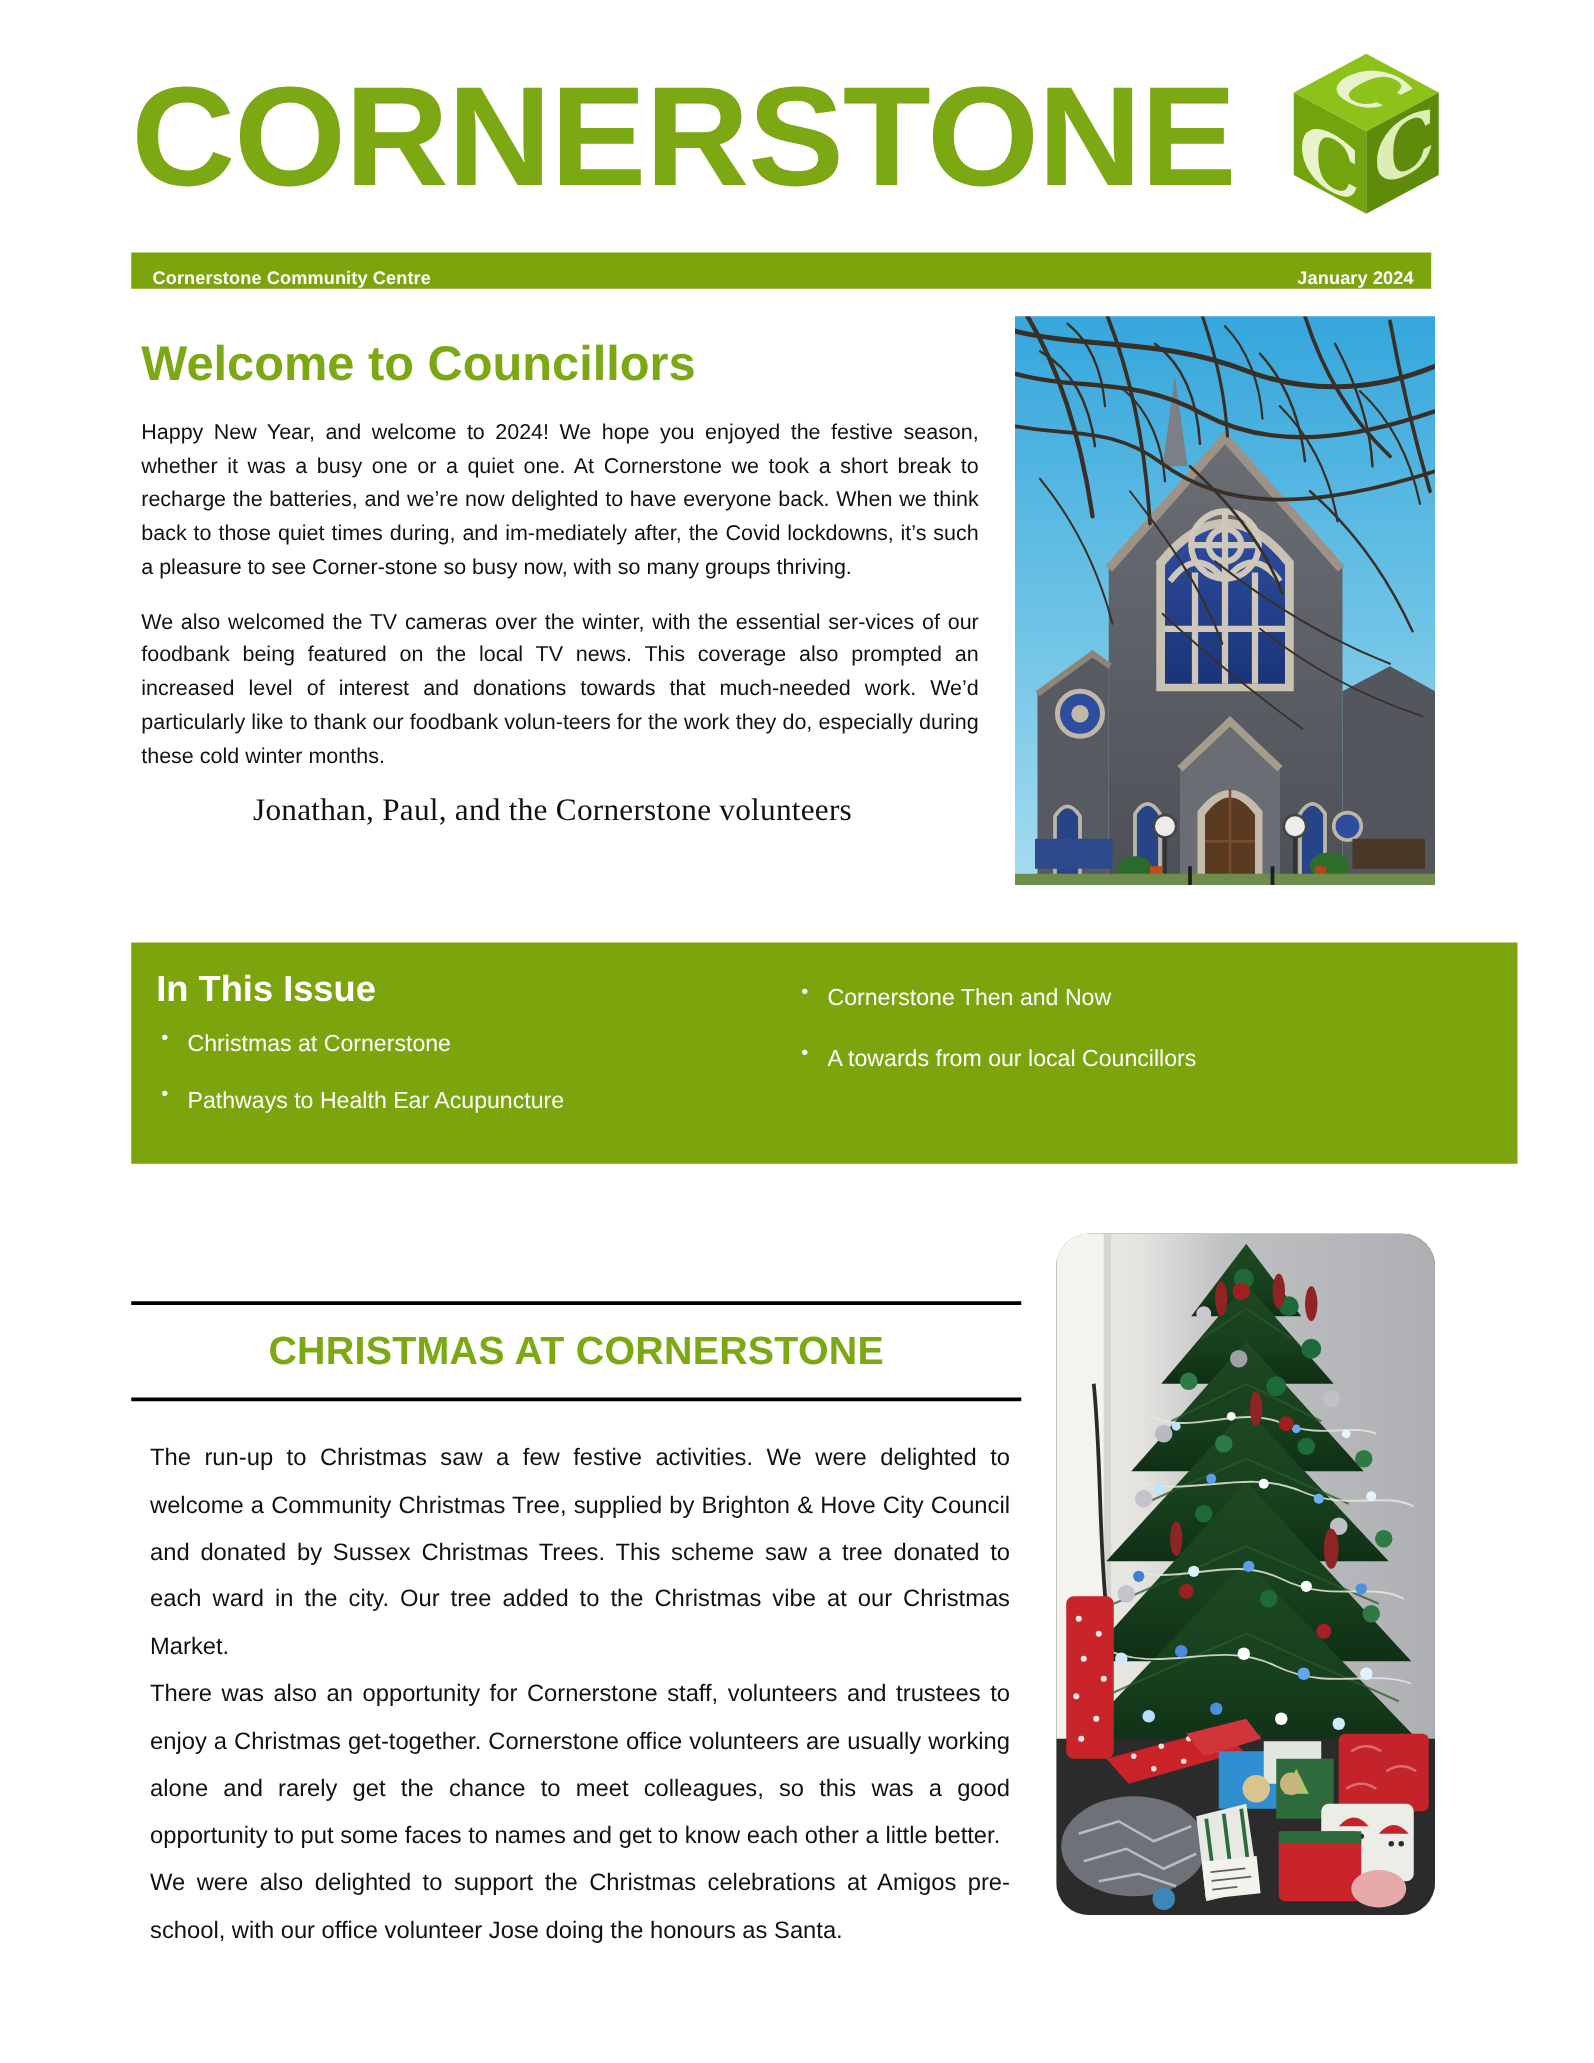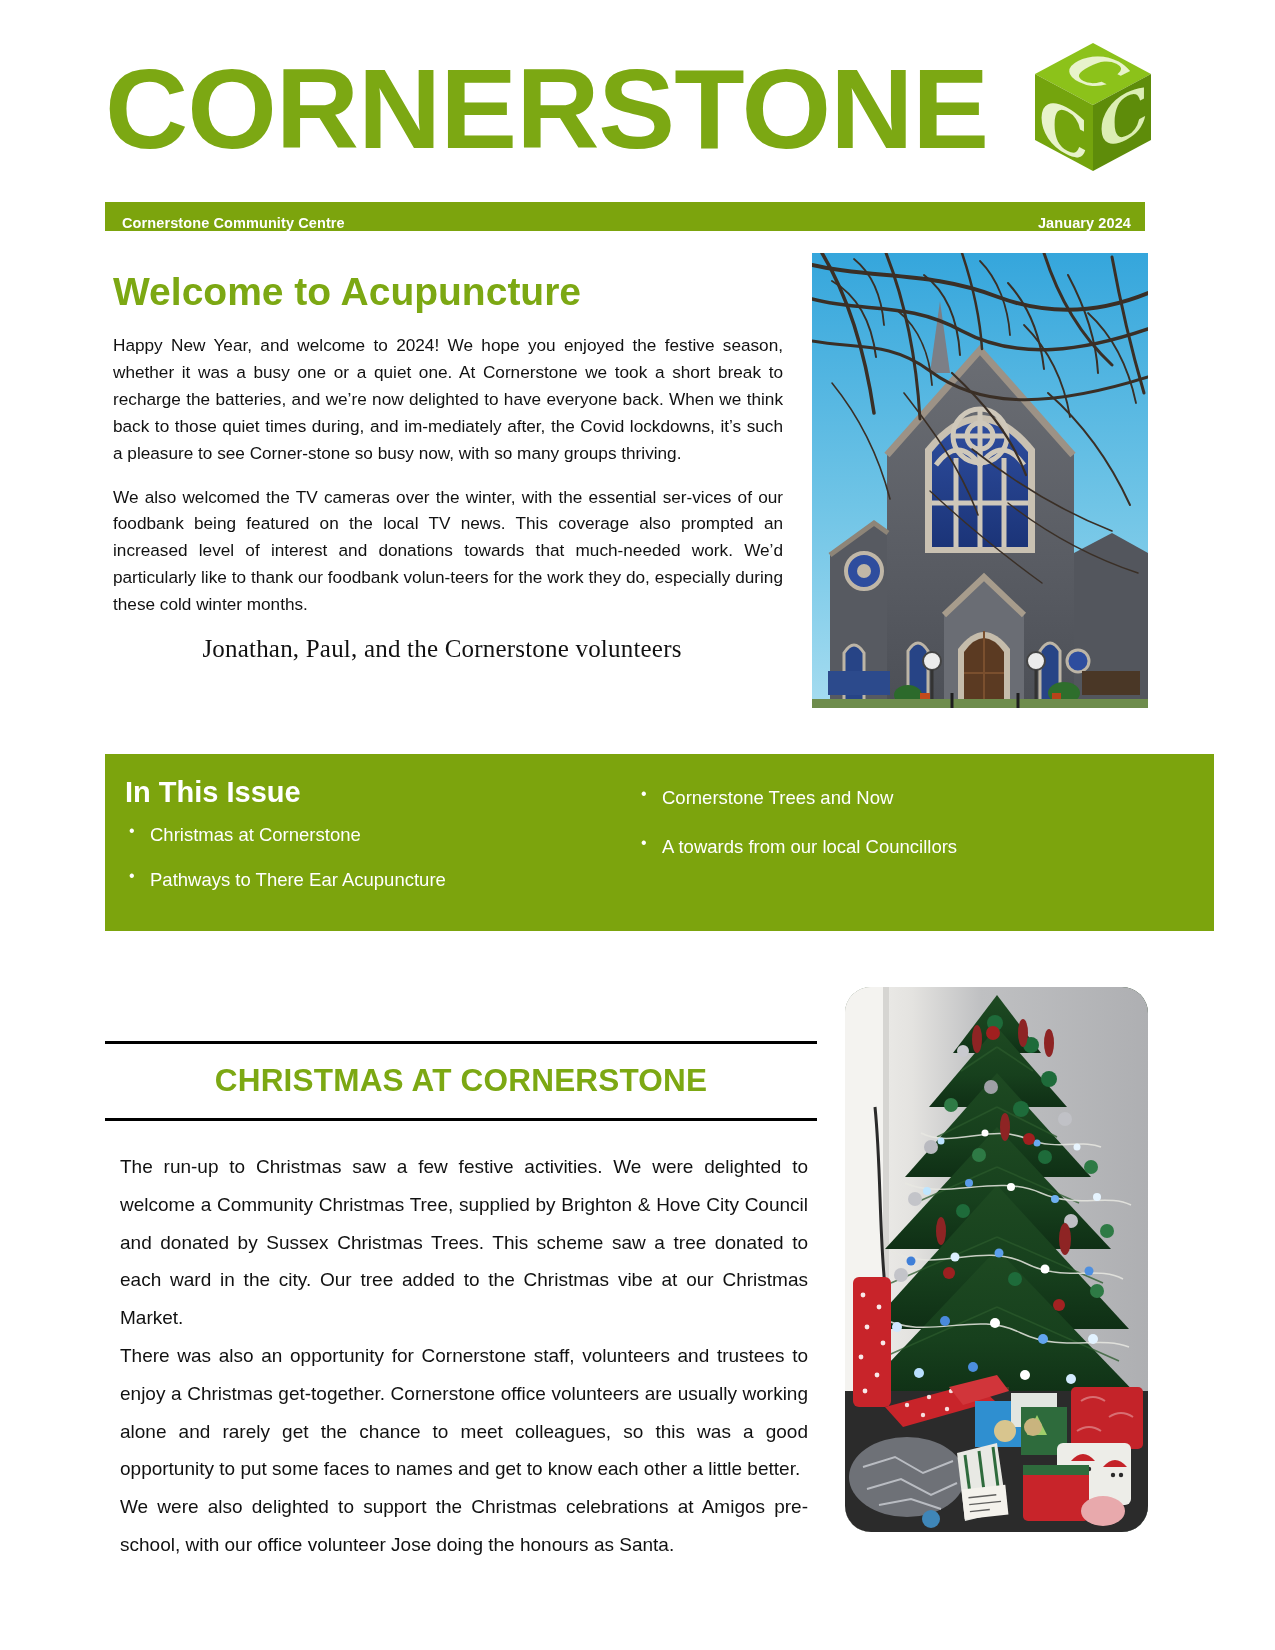--- a/index.html
+++ b/index.html
@@ -232,21 +232,21 @@
       </svg>
     </div>
   </div>
 
   <div class="banner">
     <span class="banner-left">Cornerstone Community Centre</span>
     <span class="banner-right">January 2024</span>
   </div>
 
   <div class="welcome">
-    <h1 class="welcome-heading">Welcome to Acupuncture</h1>
+    <h1 class="welcome-heading">Welcome to Councillors</h1>
     <p class="body-par">Happy New Year, and welcome to 2024! We hope you enjoyed the festive season, whether it was a busy one or a quiet one. At Cornerstone we took a short break to recharge the batteries, and we’re now delighted to have everyone back. When we think back to those quiet times during, and im-mediately after, the Covid lockdowns, it’s such a pleasure to see Corner-stone so busy now, with so many groups thriving.</p>
     <p class="body-par">We also welcomed the TV cameras over the winter, with the essential ser-vices of our foodbank being featured on the local TV news. This coverage also prompted an increased level of interest and donations towards that much-needed work. We’d particularly like to thank our foodbank volun-teers for the work they do, especially during these cold winter months.</p>
     <div class="signature">Jonathan, Paul, and the Cornerstone volunteers</div>
   </div>
 
   <div class="church-photo">
     <svg viewBox="0 0 336 455" xmlns="http://www.w3.org/2000/svg" preserveAspectRatio="none">
       <defs>
         <linearGradient id="sky" x1="0" y1="0" x2="0" y2="1">
           <stop offset="0%" stop-color="#35A6DC"></stop>
@@ -360,26 +360,26 @@
         <path d="M118 238 C150 268 186 298 230 330" stroke-width="1.4"></path>
       </g>
     </svg>
   </div>
 
   <div class="issue-box">
     <div class="issue-col-left">
       <div class="issue-heading">In This Issue</div>
       <ul class="issue-list">
         <li>Christmas at Cornerstone</li>
-        <li>Pathways to There Ear Acupuncture</li>
+        <li>Pathways to Health Ear Acupuncture</li>
       </ul>
     </div>
     <div class="issue-col-right">
       <ul class="issue-list">
-        <li>Cornerstone Trees and Now</li>
+        <li>Cornerstone Then and Now</li>
         <li>A towards from our local Councillors</li>
       </ul>
     </div>
   </div>
 
   <div class="rule rule-top"></div>
   <div class="xmas-heading">CHRISTMAS AT CORNERSTONE</div>
   <div class="rule rule-bottom"></div>
 
   <div class="xmas-body">

